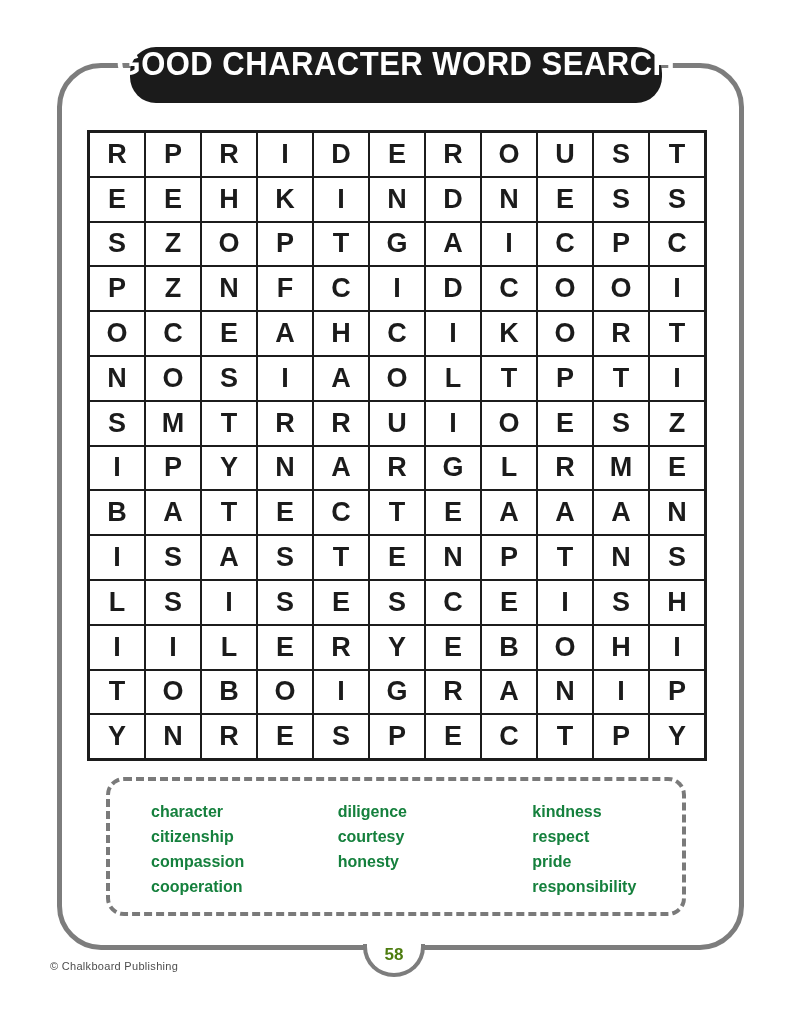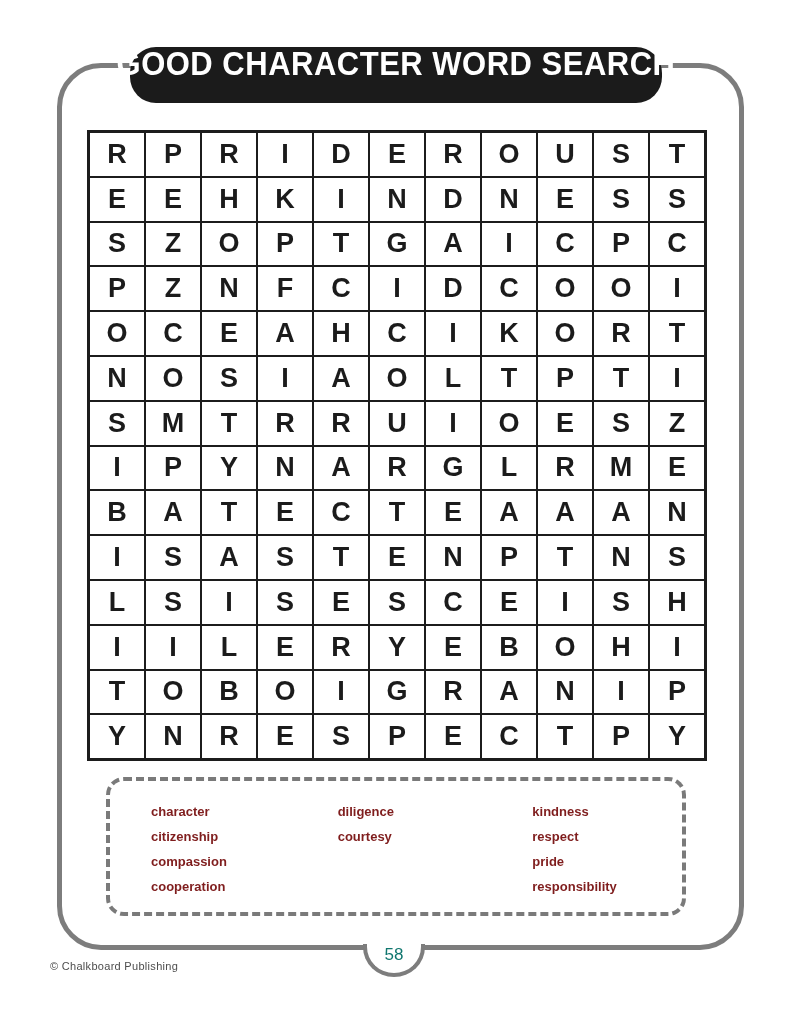--- a/index.html
+++ b/index.html
@@ -35,32 +35,32 @@
   .wordbox {
     position: absolute; left: 106px; top: 777px; width: 580px; height: 139px;
     border: 4px dashed #7a7a7a; border-radius: 18px; background: #ffffff; z-index: 2;
     display: flex; padding: 18px 0 0 41px;
   }
   .wordcol { display: block; }
   .wordcol-1 { width: 187px; }
   .wordcol-2 { width: 195px; }
   .wordcol-3 { width: 150px; }
   .word {
-    font-size: 13px; font-weight: bold; color: #7f1d1d; line-height: 25px;
+    font-size: 16px; font-weight: bold; color: #15803d; line-height: 25px;
     white-space: nowrap;
   }
 
   .page-badge {
     position: absolute; left: 363px; top: 944px; width: 62px; height: 33px;
     background: #ffffff; z-index: 4;
     border: 4px solid #7d7d7d; border-top: none;
     border-bottom-left-radius: 31px 30px; border-bottom-right-radius: 31px 30px;
     display: flex; align-items: flex-start; justify-content: center;
   }
-  .page-badge span { font-size: 17px; font-weight: normal; color: #0f766e; line-height: 21px; }
+  .page-badge span { font-size: 17px; font-weight: bold; color: #4d7c0f; line-height: 21px; }
 
   .copyright {
     position: absolute; left: 50px; top: 960px; z-index: 2;
     font-size: 11px; color: #4d4d4d; letter-spacing: 0.3px;
   }
 </style>
 </head>
 <body>
 
 <div class="frame"></div>
@@ -229,20 +229,21 @@
 <div class="wordbox">
     <div class="wordcol wordcol-1">
       <div class="word">character</div>
       <div class="word">citizenship</div>
       <div class="word">compassion</div>
       <div class="word">cooperation</div>
     </div>
     <div class="wordcol wordcol-2">
       <div class="word">diligence</div>
       <div class="word">courtesy</div>
+      <div class="word">honesty</div>
     </div>
     <div class="wordcol wordcol-3">
       <div class="word">kindness</div>
       <div class="word">respect</div>
       <div class="word">pride</div>
       <div class="word">responsibility</div>
     </div>
   </div>
 
 <div class="page-badge">

